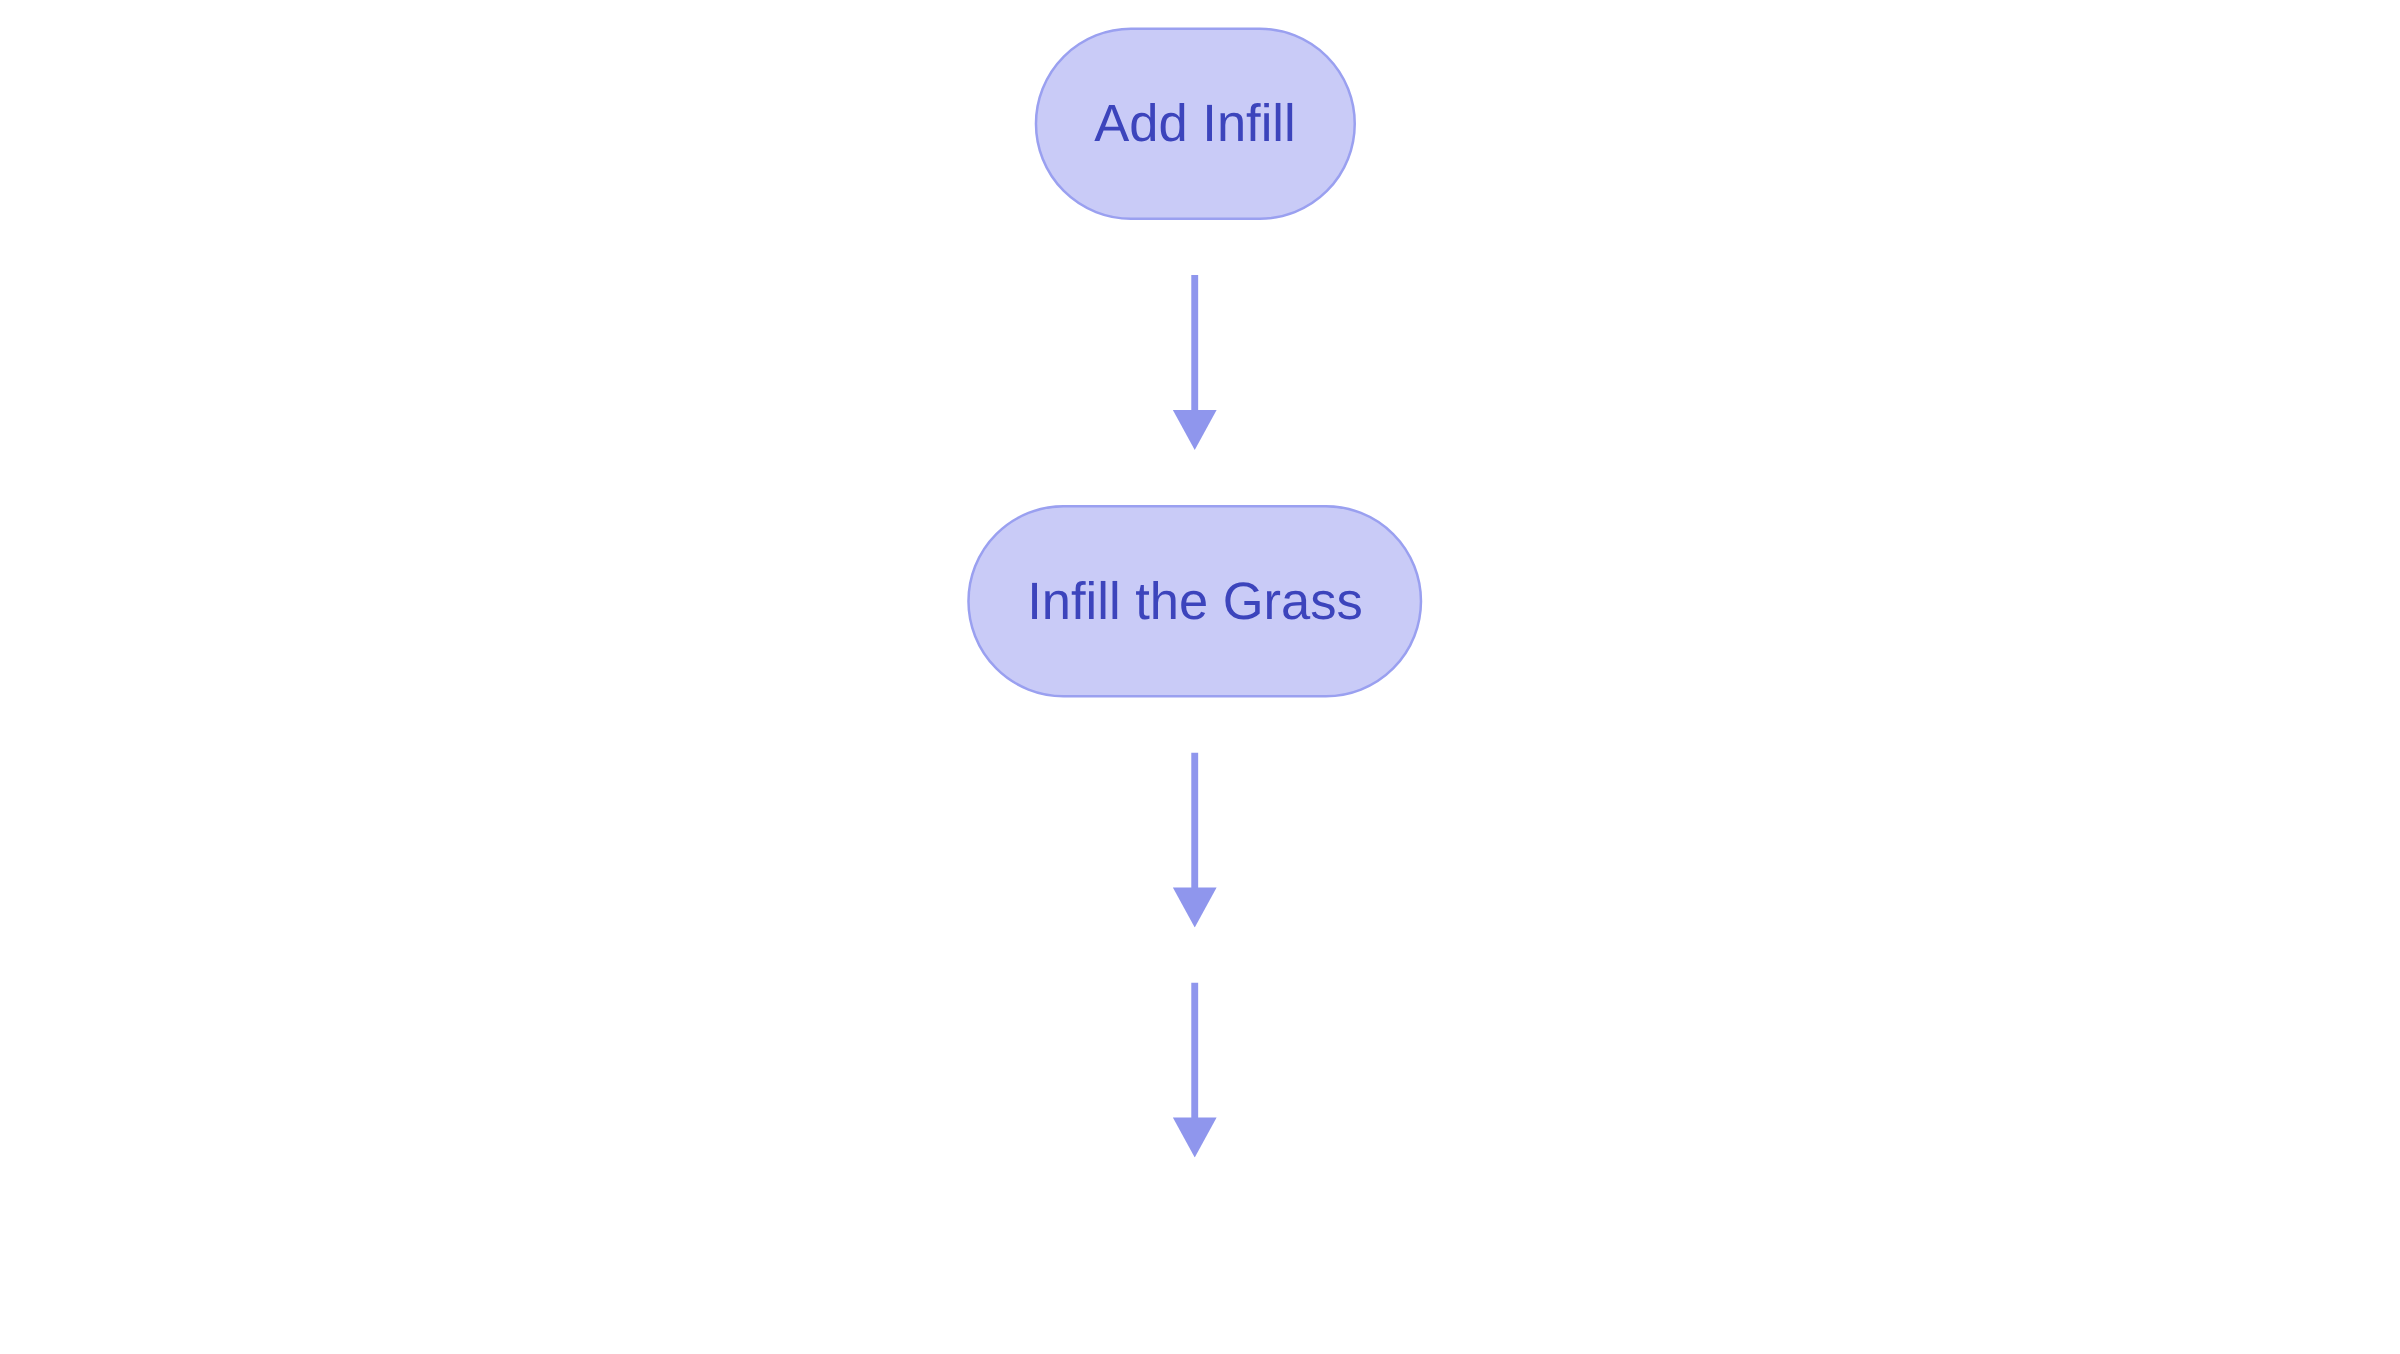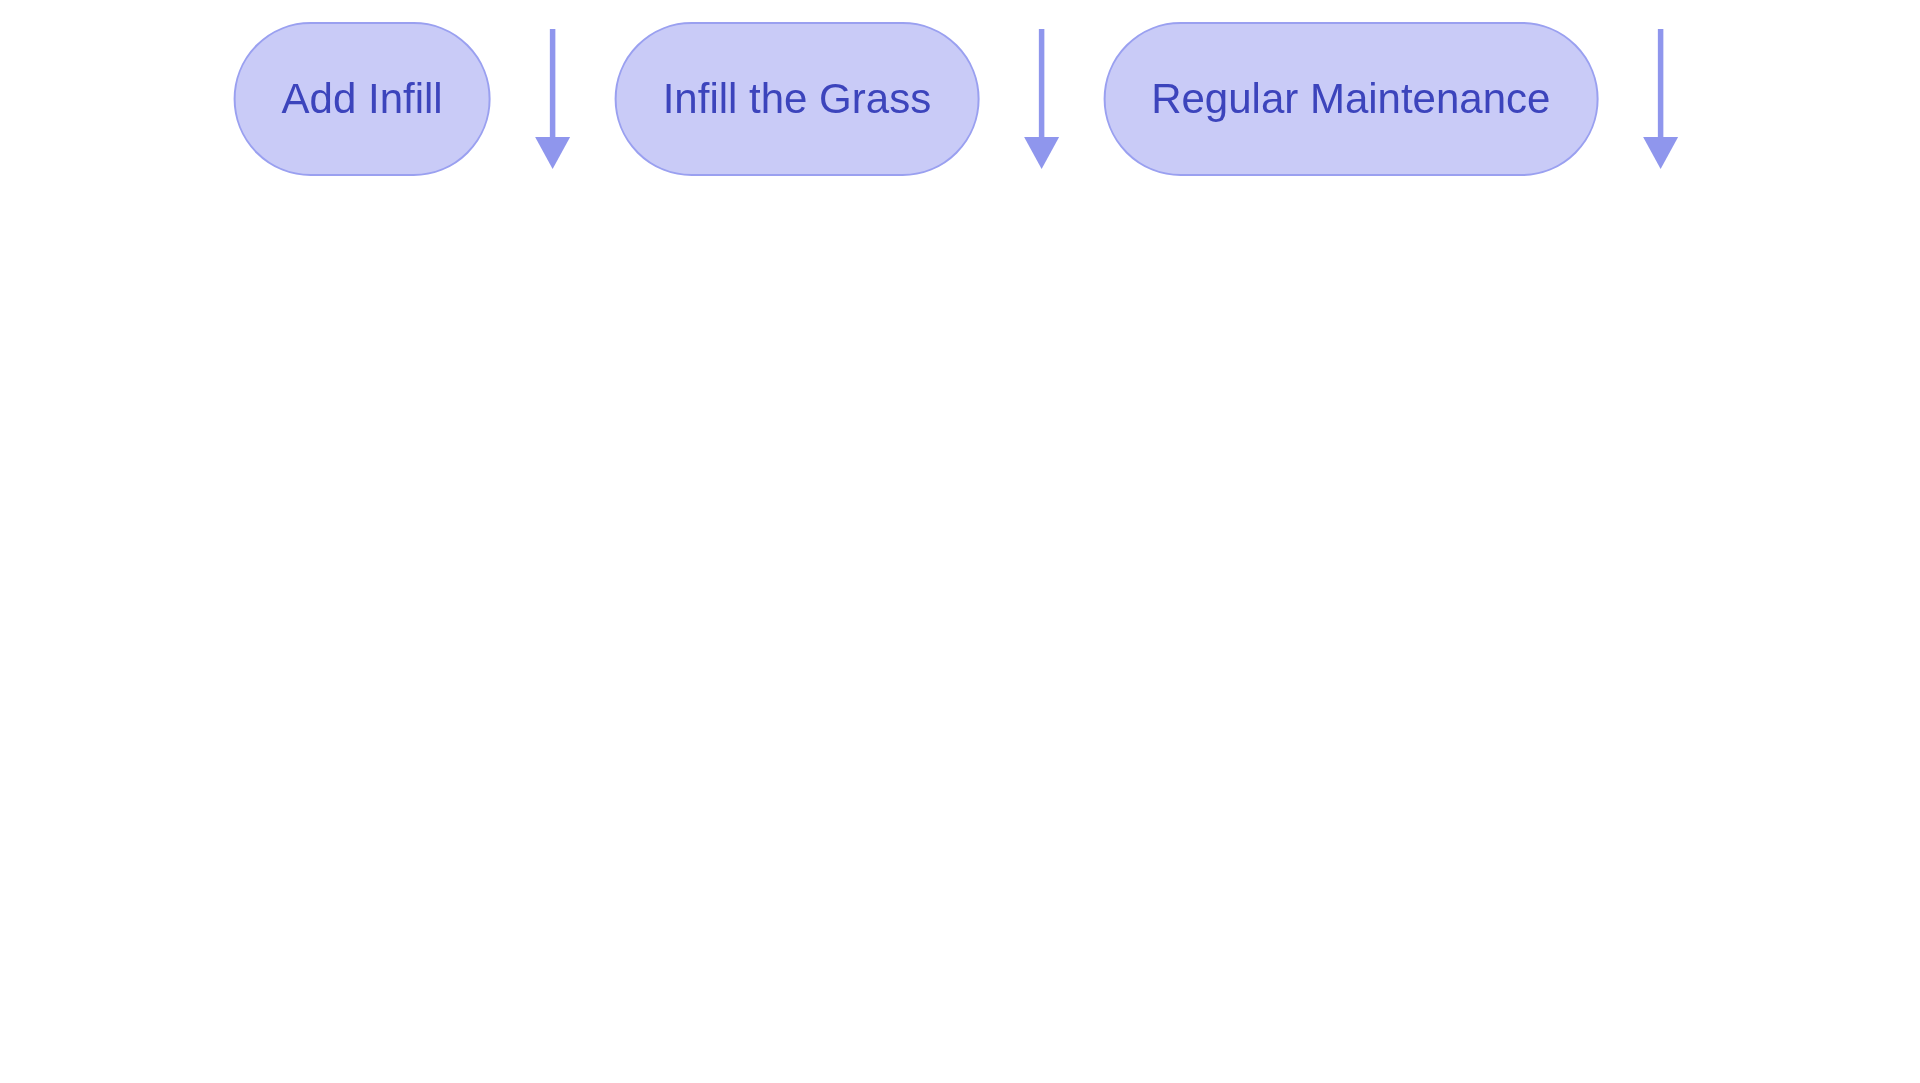--- a/index.html
+++ b/index.html
@@ -12,21 +12,21 @@
     background: var(--page-bg, #ffffff);
     overflow: hidden;
     font-family: "Liberation Sans", sans-serif;
   }
   .flow {
     position: absolute;
     top: 22px;
     left: 956px;
     transform: translateX(-50%);
     display: flex;
-    flex-direction: row;
+    flex-direction: column;
     align-items: center;
     gap: 44px;
   }
   .node {
     height: 154px;
     box-sizing: border-box;
     display: flex;
     align-items: center;
     justify-content: center;
     padding: 0 46px;
@@ -70,23 +70,20 @@
     <span>Infill the Grass</span>
   </div>
 
   <div class="connector">
     <svg width="36" height="140" viewBox="0 0 36 140">
       <line x1="18" y1="0" x2="18" y2="112" stroke="var(--arrow)" stroke-width="5.5"></line>
       <polygon points="0.5,108 35.5,108 18,140" fill="var(--arrow)"></polygon>
     </svg>
   </div>
 
-  <div class="node">
-    <span>Regular Maintenance</span>
-  </div>
 
   <div class="connector">
     <svg width="36" height="140" viewBox="0 0 36 140">
       <line x1="18" y1="0" x2="18" y2="112" stroke="var(--arrow)" stroke-width="5.5"></line>
       <polygon points="0.5,108 35.5,108 18,140" fill="var(--arrow)"></polygon>
     </svg>
   </div>
 
 
 </div>

